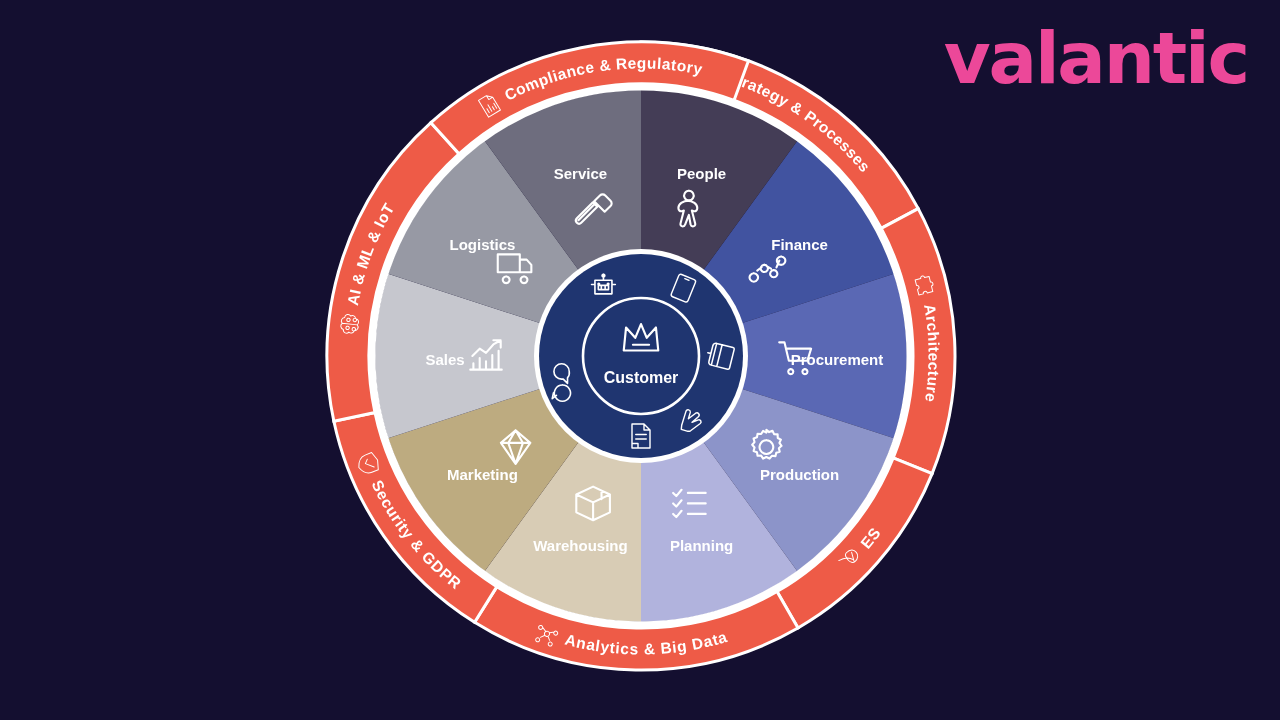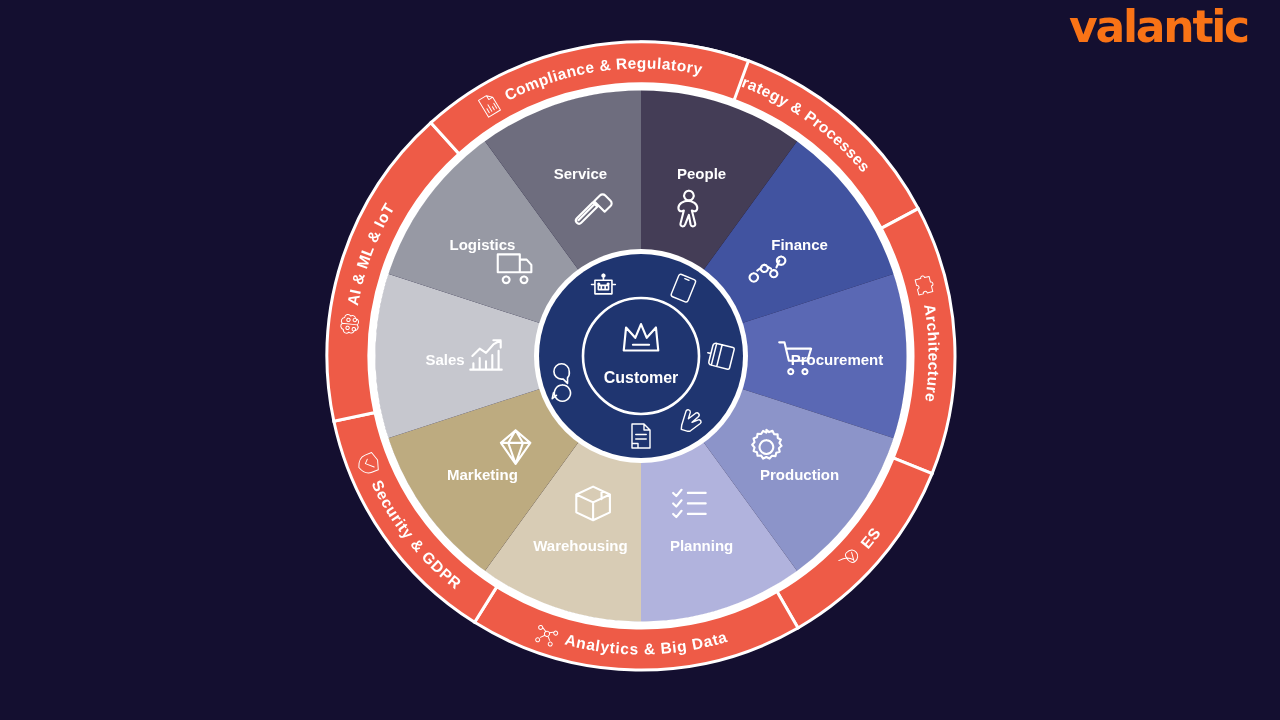--- a/index.html
+++ b/index.html
@@ -36,25 +36,25 @@
     font-weight: bold;
     font-size: 16px;
     fill: #ffffff;
     text-anchor: middle;
   }
   .ico { fill: none; stroke: #ffffff; stroke-width: 2; stroke-linecap: round; stroke-linejoin: round; }
   .ico-c { fill: none; stroke: #ffffff; stroke-width: 1.9; stroke-linecap: round; stroke-linejoin: round; }
   .ring-ico { fill: none; stroke: #ffffff; stroke-width: 1.7; stroke-linecap: round; stroke-linejoin: round; }
   #logo {
     position: absolute;
-    right: 32px; top: 5px;
-    color: #f97316;
+    right: 32px; top: 22px;
+    color: #ec4899;
     font-family: "DejaVu Sans", sans-serif;
     font-weight: bold;
-    font-size: 44px;
+    font-size: 72px;
     letter-spacing: -2.2px;
     line-height: 1;
     user-select: none;
   }
 </style>
 </head>
 <body>
 
 <div id="stage">
 

